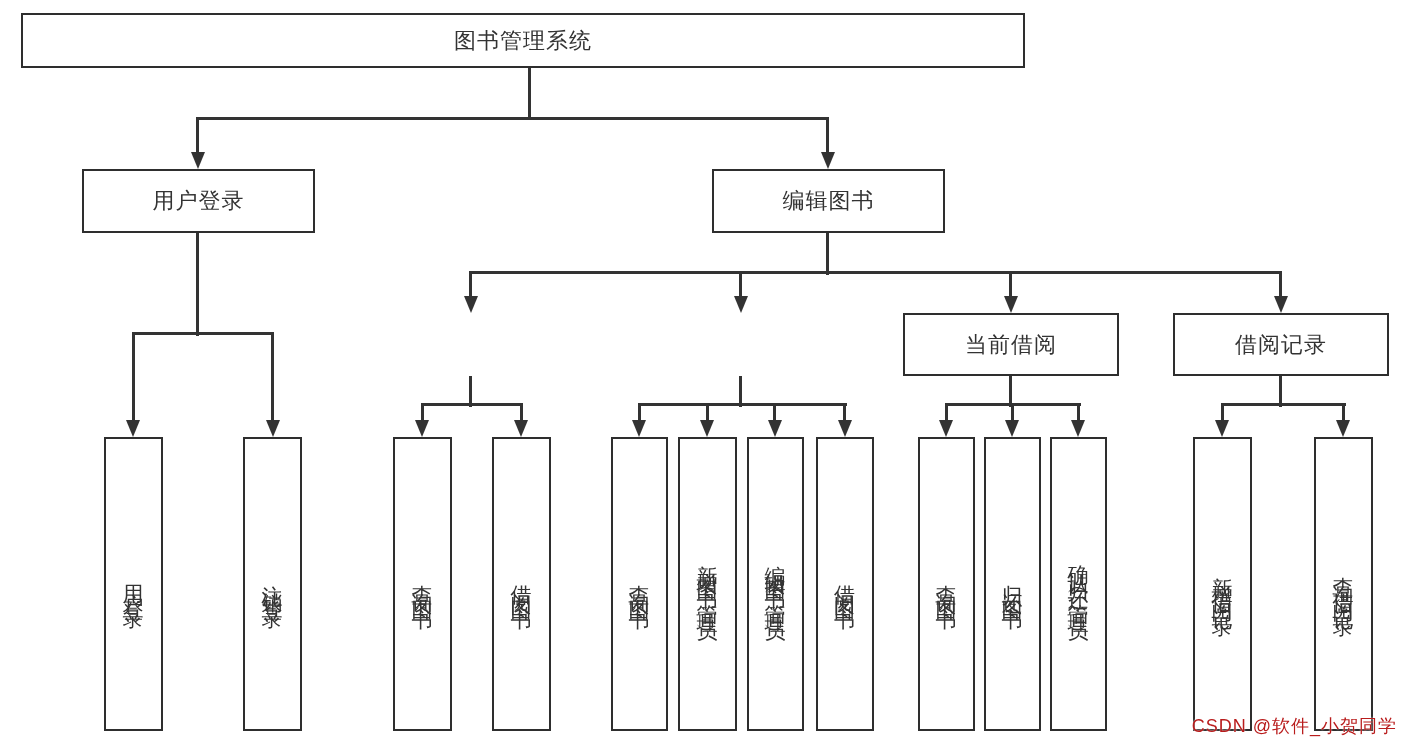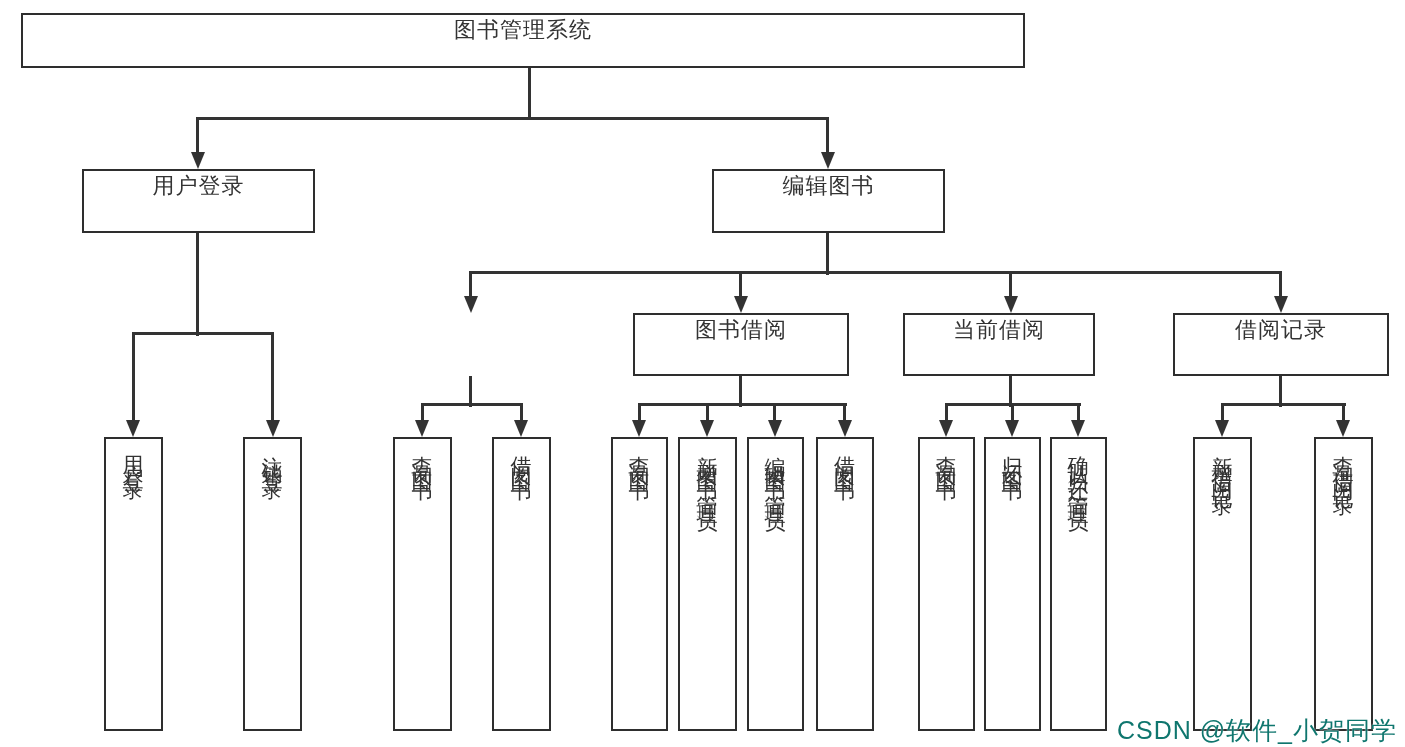--- a/index.html
+++ b/index.html
@@ -2,37 +2,37 @@
 <html><head>
 <meta charset="utf-8">
 <style>
   html,body{margin:0;padding:0;background:#fff;}
   .stage{
     position:relative;width:1405px;height:747px;background:#fff;overflow:hidden;
     font-family:"Liberation Sans","DejaVu Sans",sans-serif;color:#333;
   }
   .box{
     position:absolute;box-sizing:border-box;border:2px solid #2e2e2e;background:#fff;
-    display:flex;align-items:flex-start;justify-content:center;
+    display:flex;align-items:center;justify-content:center;
   }
   .box.h{font-size:22px;letter-spacing:1px;}
   .box.v{top:437px;height:294px;}
   .vtext{
     writing-mode:vertical-rl;text-orientation:mixed;
     font-size:21px;letter-spacing:8px;line-height:1;color:#333;
   }
   .ln{position:absolute;background:#333;}
   .ah{
     position:absolute;width:0;height:0;
     border-left:7px solid transparent;border-right:7px solid transparent;
     border-top:17px solid #333;
   }
   .watermark{
     position:absolute;top:714px;right:8px;z-index:9;
-    font-size:25px;color:#0f766e;letter-spacing:1px;
+    font-size:18px;color:#b91c1c;letter-spacing:1px;
     text-shadow:0 0 2px #ffffff;
     margin-left:48px;
   }
 </style>
 </head>
 <body>
 
 <div class="stage">
 
   <div class="ln" style="left:528px;top:68px;width:3px;height:51px"></div>
@@ -99,24 +99,21 @@
     <span>图书管理系统</span>
   </div>
 
   <div class="box h" style="left:82px;top:169px;width:233px;height:64px">
     <span>用户登录</span>
   </div>
   <div class="box h" style="left:712px;top:169px;width:233px;height:64px">
     <span>编辑图书</span>
   </div>
 
-  <div class="box h" style="left:633px;top:313px;width:216px;height:63px">
-    <span>图书借阅</span>
-  </div>
-  <div class="box h" style="left:903px;top:313px;width:192px;height:63px">
+  <div class="box h" style="left:903px;top:313px;width:216px;height:63px">
     <span>当前借阅</span>
   </div>
   <div class="box h" style="left:1173px;top:313px;width:216px;height:63px">
     <span>借阅记录</span>
   </div>
 
   <div class="box v" style="left:104px;width:59px">
     <span class="vtext">用户登录</span>
   </div>
   <div class="box v" style="left:243px;width:59px">

